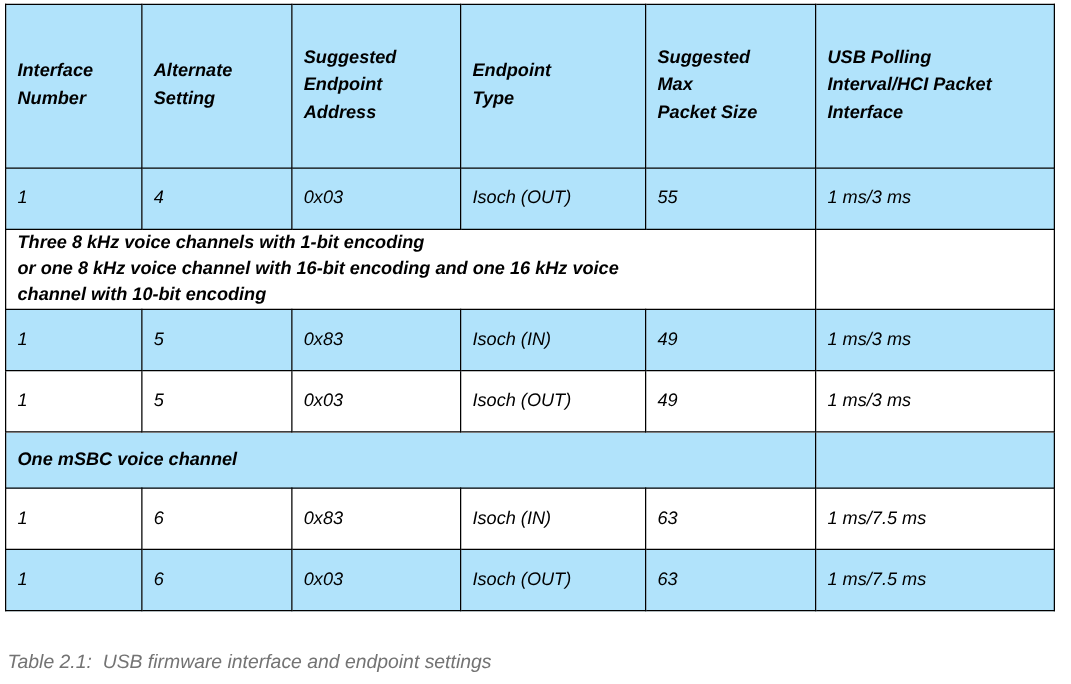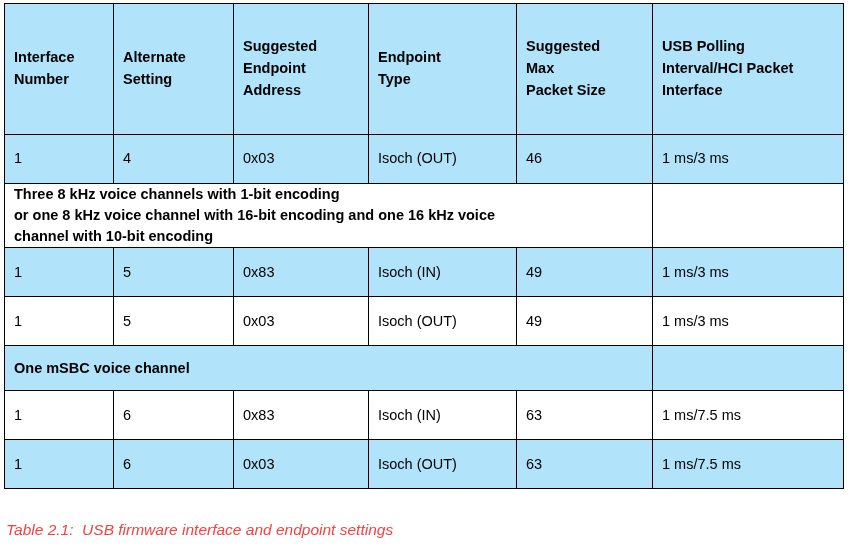--- a/index.html
+++ b/index.html
@@ -23,20 +23,21 @@
     height: 547px;
     background: #ffffff;
     box-sizing: border-box;
   }
 
   .table-wrap {
     position: absolute;
     left: 4px;
     top: 3px;
     width: 839px;
+    font-style: italic;
   }
 
   table.spec {
     border-collapse: collapse;
     table-layout: fixed;
     width: 839px;
     background: #ffffff;
   }
 
   table.spec td,
@@ -99,21 +100,21 @@
 
   .note-line { display: block; white-space: nowrap; }
 
   .caption {
     position: absolute;
     left: 6px;
     top: 521px;
     font-size: 15.5px;
     font-style: italic;
     font-family: "Liberation Sans", sans-serif;
-    color: #ef4444;
+    color: #737373;
     white-space: pre;
   }
 </style>
 </head>
 <body>
 
 <div id="page">
 
   <div class="table-wrap">
     <table class="spec">
@@ -156,21 +157,21 @@
           </th>
         </tr>
       </thead>
       <tbody>
 
         <tr class="data-row row-blue">
           <td>1</td>
           <td>4</td>
           <td>0x03</td>
           <td>Isoch (OUT)</td>
-          <td>46</td>
+          <td>55</td>
           <td>1 ms/3 ms</td>
         </tr>
 
         <tr>
           <td class="note-cell" colspan="5">
             <span class="note-line">Three 8 kHz voice channels with 1-bit encoding</span>
             <span class="note-line">or one 8 kHz voice channel with 16-bit encoding and one 16 kHz voice</span>
             <span class="note-line">channel with 10-bit encoding</span>
           </td>
           <td class="note-blank-white"></td>

